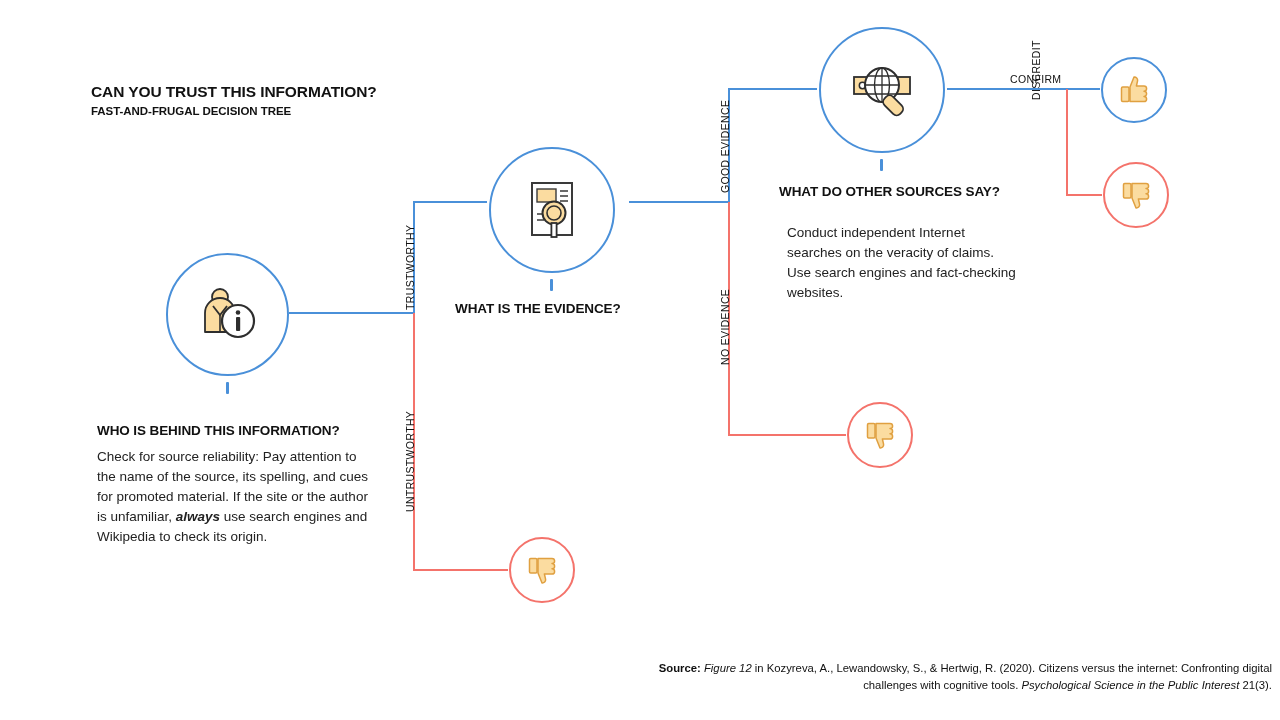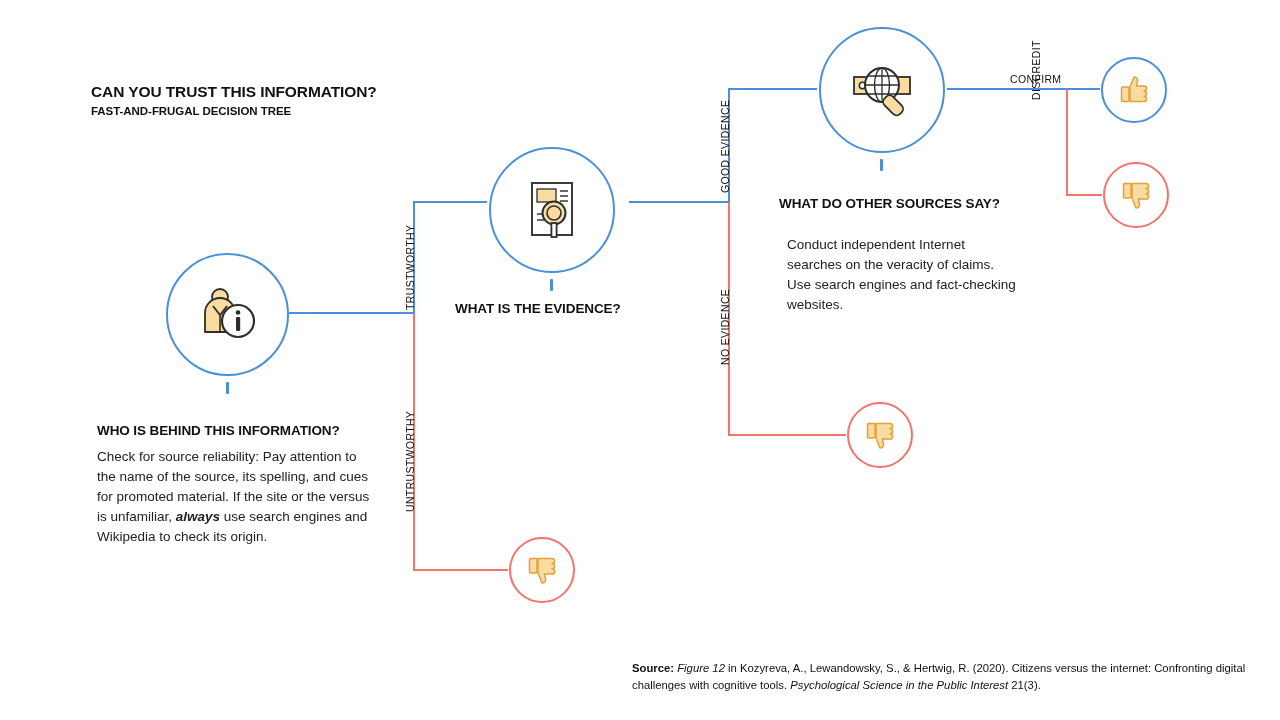--- a/index.html
+++ b/index.html
@@ -23,21 +23,21 @@
   .tick{position:absolute;background:#4a90d9;width:3px;height:12px;border-radius:1px;}
 
   .label{position:absolute;font-size:10.5px;letter-spacing:0.35px;color:#111;white-space:nowrap;}
   .label.vert{transform-origin:0 0;transform:rotate(-90deg);}
 
   .blk{position:absolute;}
   .blk h3{margin:0 0 9px 0;font-size:13.5px;font-weight:bold;letter-spacing:-0.1px;color:#111;white-space:nowrap;}
   .blk p{margin:0;font-size:13.5px;line-height:1.48;color:#222;}
   .blk p em{font-style:italic;font-weight:bold;text-align:center;}
 
-  .source{position:absolute;left:632px;top:660px;width:640px;font-size:11.3px;line-height:1.5;color:#111;}
+  .source{position:absolute;left:632px;top:660px;width:640px;font-size:11.3px;line-height:1.5;color:#111;text-align:right;}
   .source b{font-weight:bold;}
   .source i{font-style:italic;}
 </style>
 </head>
 <body>
 
 <div id="canvas">
 
   <div class="title-block">
     <div class="title-main">CAN YOU TRUST THIS INFORMATION?</div>
@@ -154,28 +154,28 @@
   <div class="label vert" style="left:719px;top:193px;">GOOD EVIDENCE</div>
 
   <div class="label vert" style="left:719px;top:365px;">NO EVIDENCE</div>
 
   <div class="label" style="left:1010px;top:73px;">CONFIRM</div>
 
   <div class="label vert" style="left:1030px;top:100px;">DISCREDIT</div>
 
   <div class="blk" style="left:97px;top:423px;width:275px;">
     <h3>WHO IS BEHIND THIS INFORMATION?</h3>
-    <p><span>Check for source reliability: Pay attention to the name of the source, its spelling, and cues for promoted material. If the site or the versus is unfamiliar, </span><em>always</em><span> use search engines and Wikipedia to check its origin.</span></p>
+    <p><span>Check for source reliability: Pay attention to the name of the source, its spelling, and cues for promoted material. If the site or the author is unfamiliar, </span><em>always</em><span> use search engines and Wikipedia to check its origin.</span></p>
   </div>
 
   <div class="blk" style="left:455px;top:301px;width:240px;">
     <h3 style="text-align:left;">WHAT IS THE EVIDENCE?</h3>
   </div>
 
-  <div class="blk" style="left:779px;top:196px;width:240px;">
+  <div class="blk" style="left:779px;top:184px;width:240px;">
     <h3>WHAT DO OTHER SOURCES SAY?</h3>
     <p style="padding-left:8px;margin-top:24px;">Conduct independent Internet searches on the veracity of claims. Use search engines and fact-checking websites.</p>
   </div>
 
   <div class="source">
     <b>Source:</b>
     <i>Figure 12</i><span> in Kozyreva, A., Lewandowsky, S., &amp; Hertwig, R. (2020).  Citizens versus the internet: Confronting digital challenges with cognitive tools. </span><i>Psychological Science in the Public Interest</i><span> 21(3).</span>
   </div>
 
 </div>

